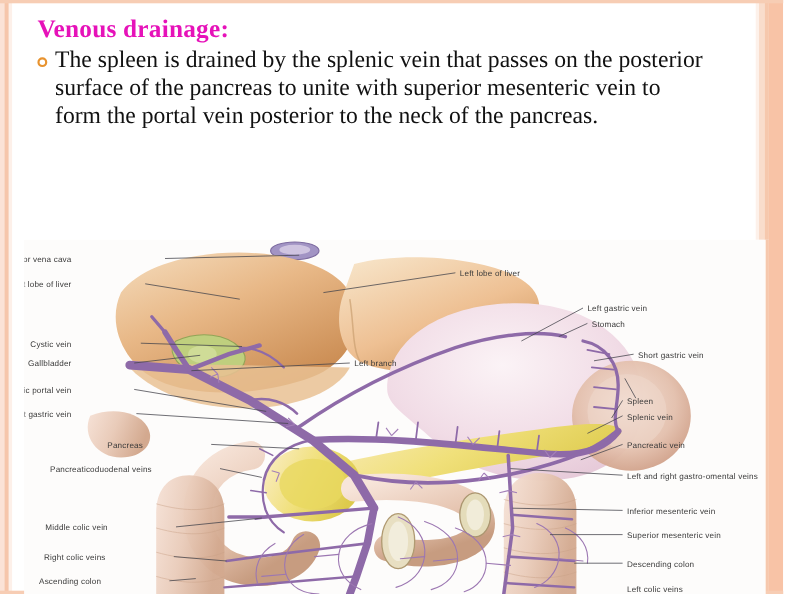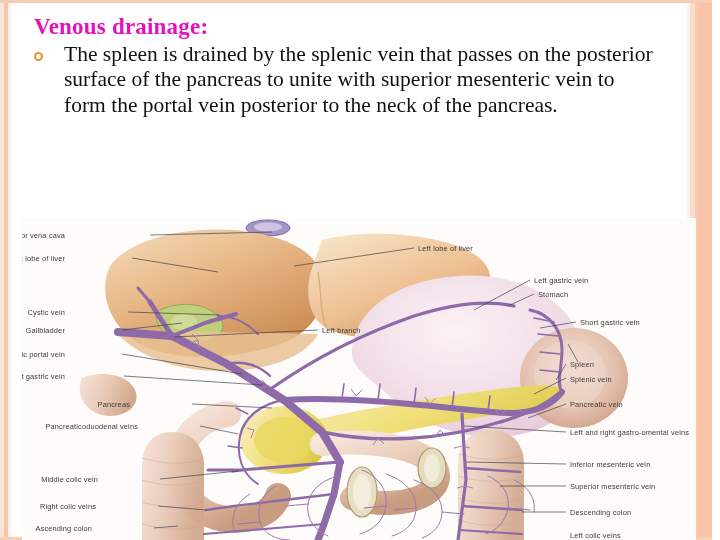--- a/index.html
+++ b/index.html
@@ -54,21 +54,21 @@
     font-weight: bold;
     font-size: 23px;
     color: #e612b9;
     letter-spacing: 0.2px;
     line-height: 1.1;
     margin: 0 0 3px 0;
   }
   .bullet-row {
     display: flex;
     align-items: flex-start;
-    gap: 21px;
+    gap: 7px;
   }
   .bullet-mark {
     flex: 0 0 auto;
     width: 9px;
     height: 9px;
     margin-top: 10px;
     border: 2px solid #e8932f;
     border-radius: 50%;
     box-sizing: border-box;
   }

